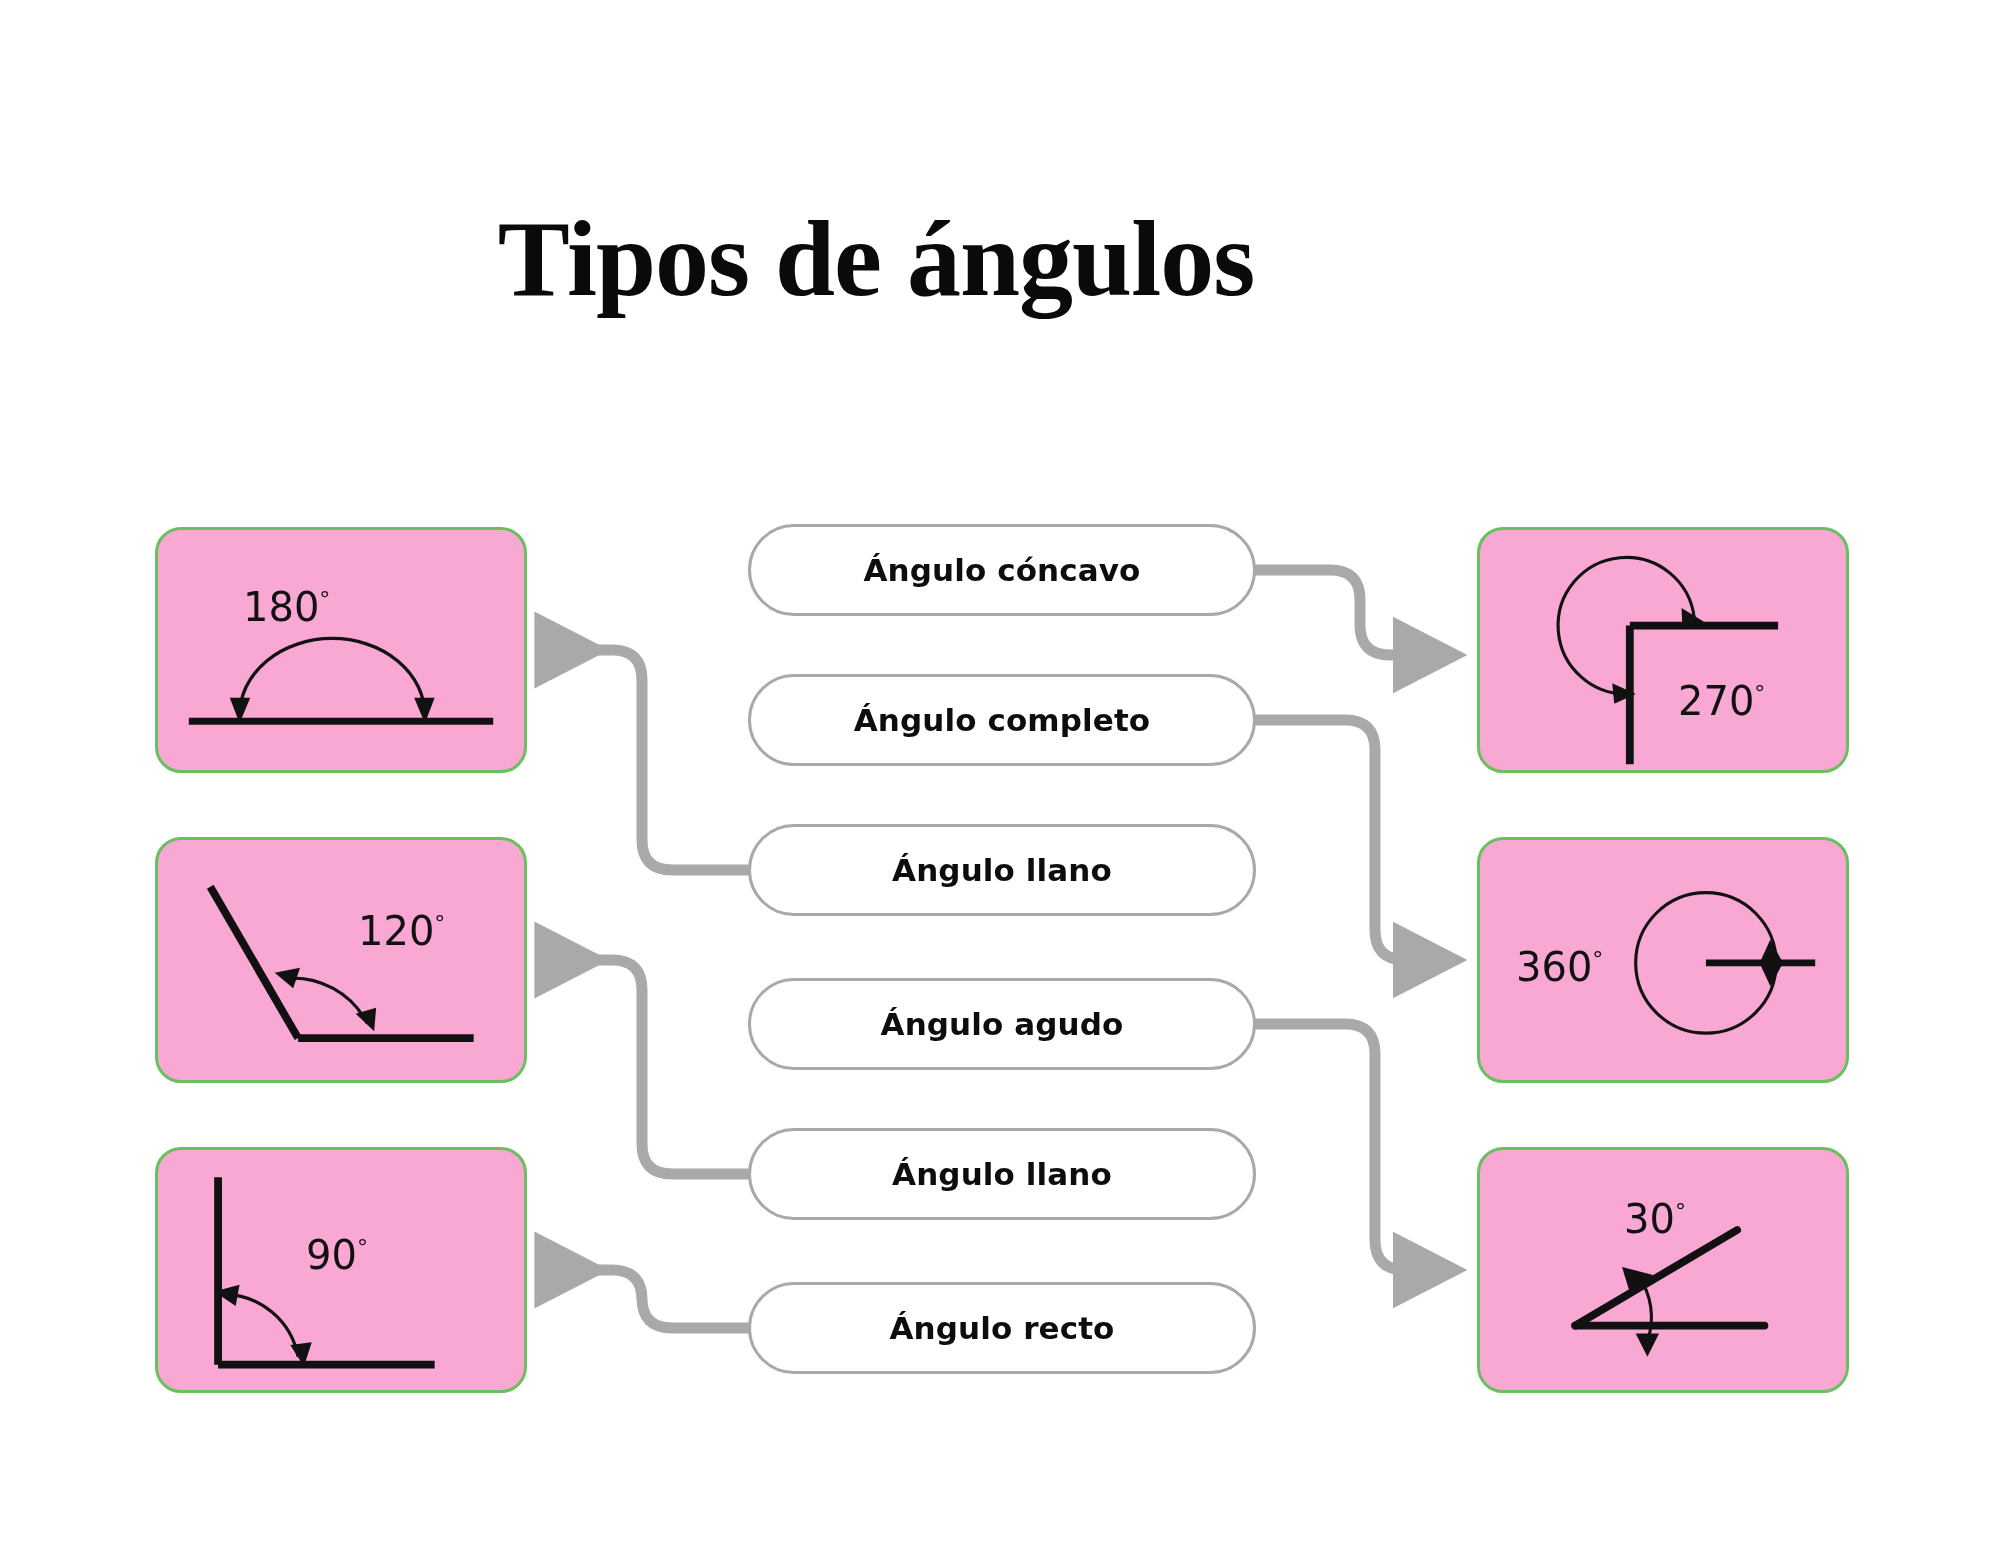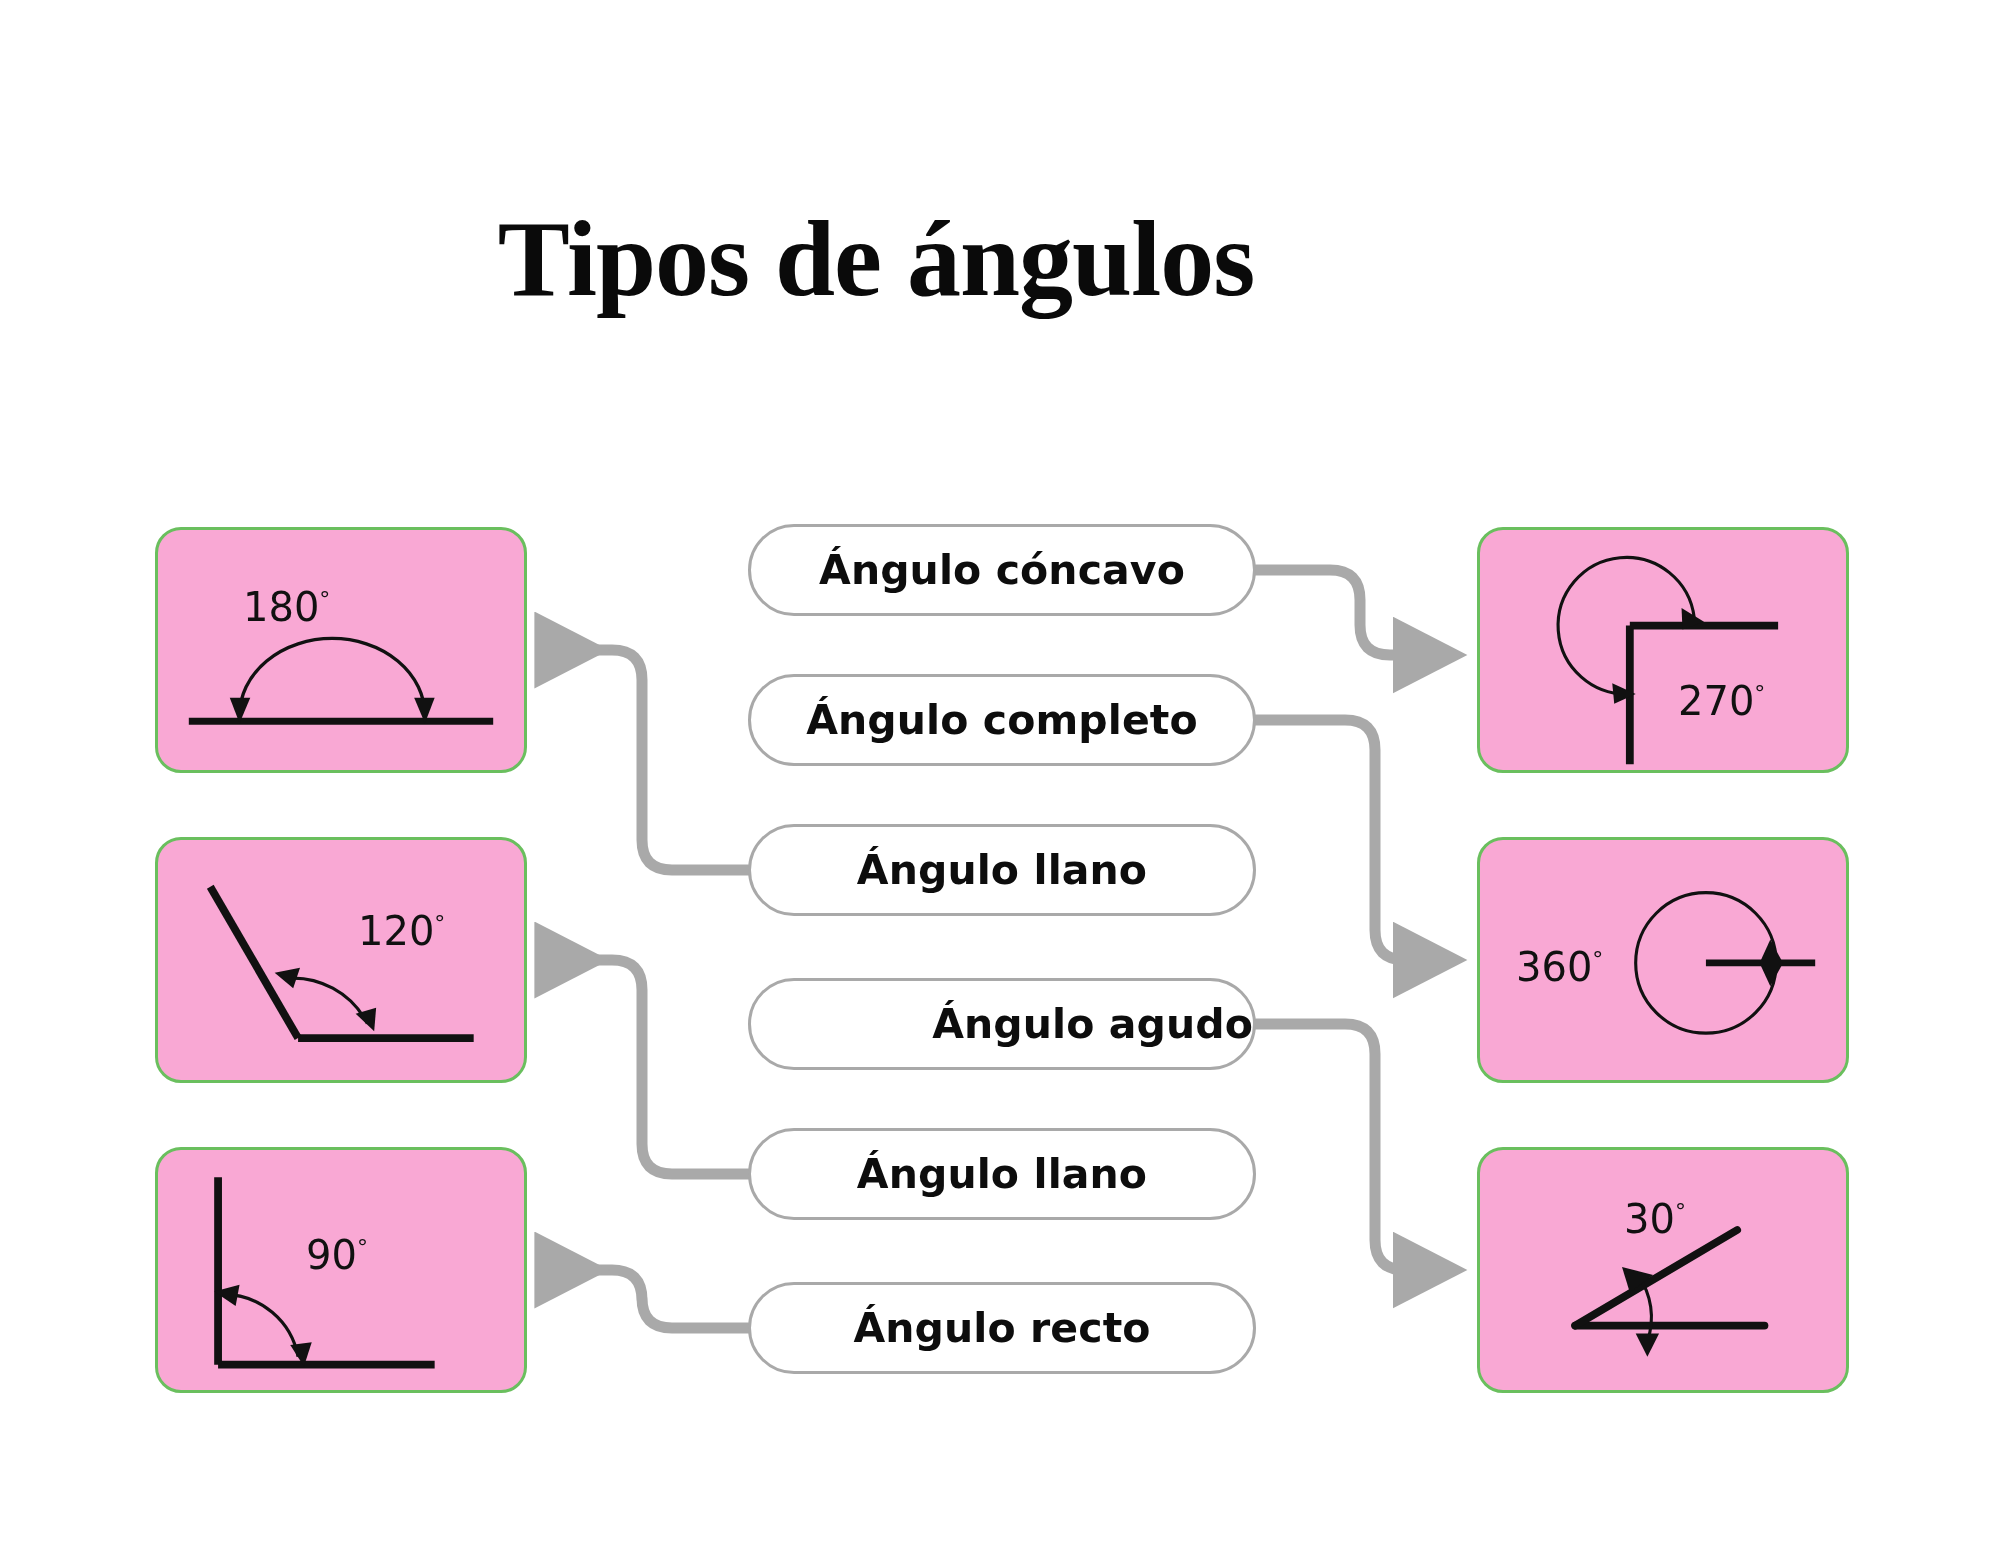--- a/index.html
+++ b/index.html
@@ -43,27 +43,27 @@
   .card-360{left:1477px;top:837px;}
   .card-30 {left:1477px;top:1147px;}
 
   
   .pill{
     position:absolute;left:748px;width:508px;height:92px;
     border:3px solid #a9a9a9;border-radius:46px;box-sizing:border-box;
     background:#ffffff;display:flex;align-items:center;justify-content:center;
   }
   .pill span{
-    font-size:41px;font-weight:700;color:#0d0d0d;letter-spacing:.1px;
+    font-size:31px;font-weight:700;color:#0d0d0d;letter-spacing:.1px;
     font-family:"DejaVu Sans","Liberation Sans",sans-serif;
   }
   .pill-0{top:524px;}
   .pill-1{top:674px;}
   .pill-2{top:824px;}
-  .pill-3{top:978px;justify-content:flex-end;}
+  .pill-3{top:978px;}
   .pill-4{top:1128px;}
   .pill-5{top:1282px;}
 
   
   #wires{position:absolute;left:0;top:0;width:2000px;height:1545px;pointer-events:none;}
 </style>
 </head>
 <body>
 
 <div id="stage">

